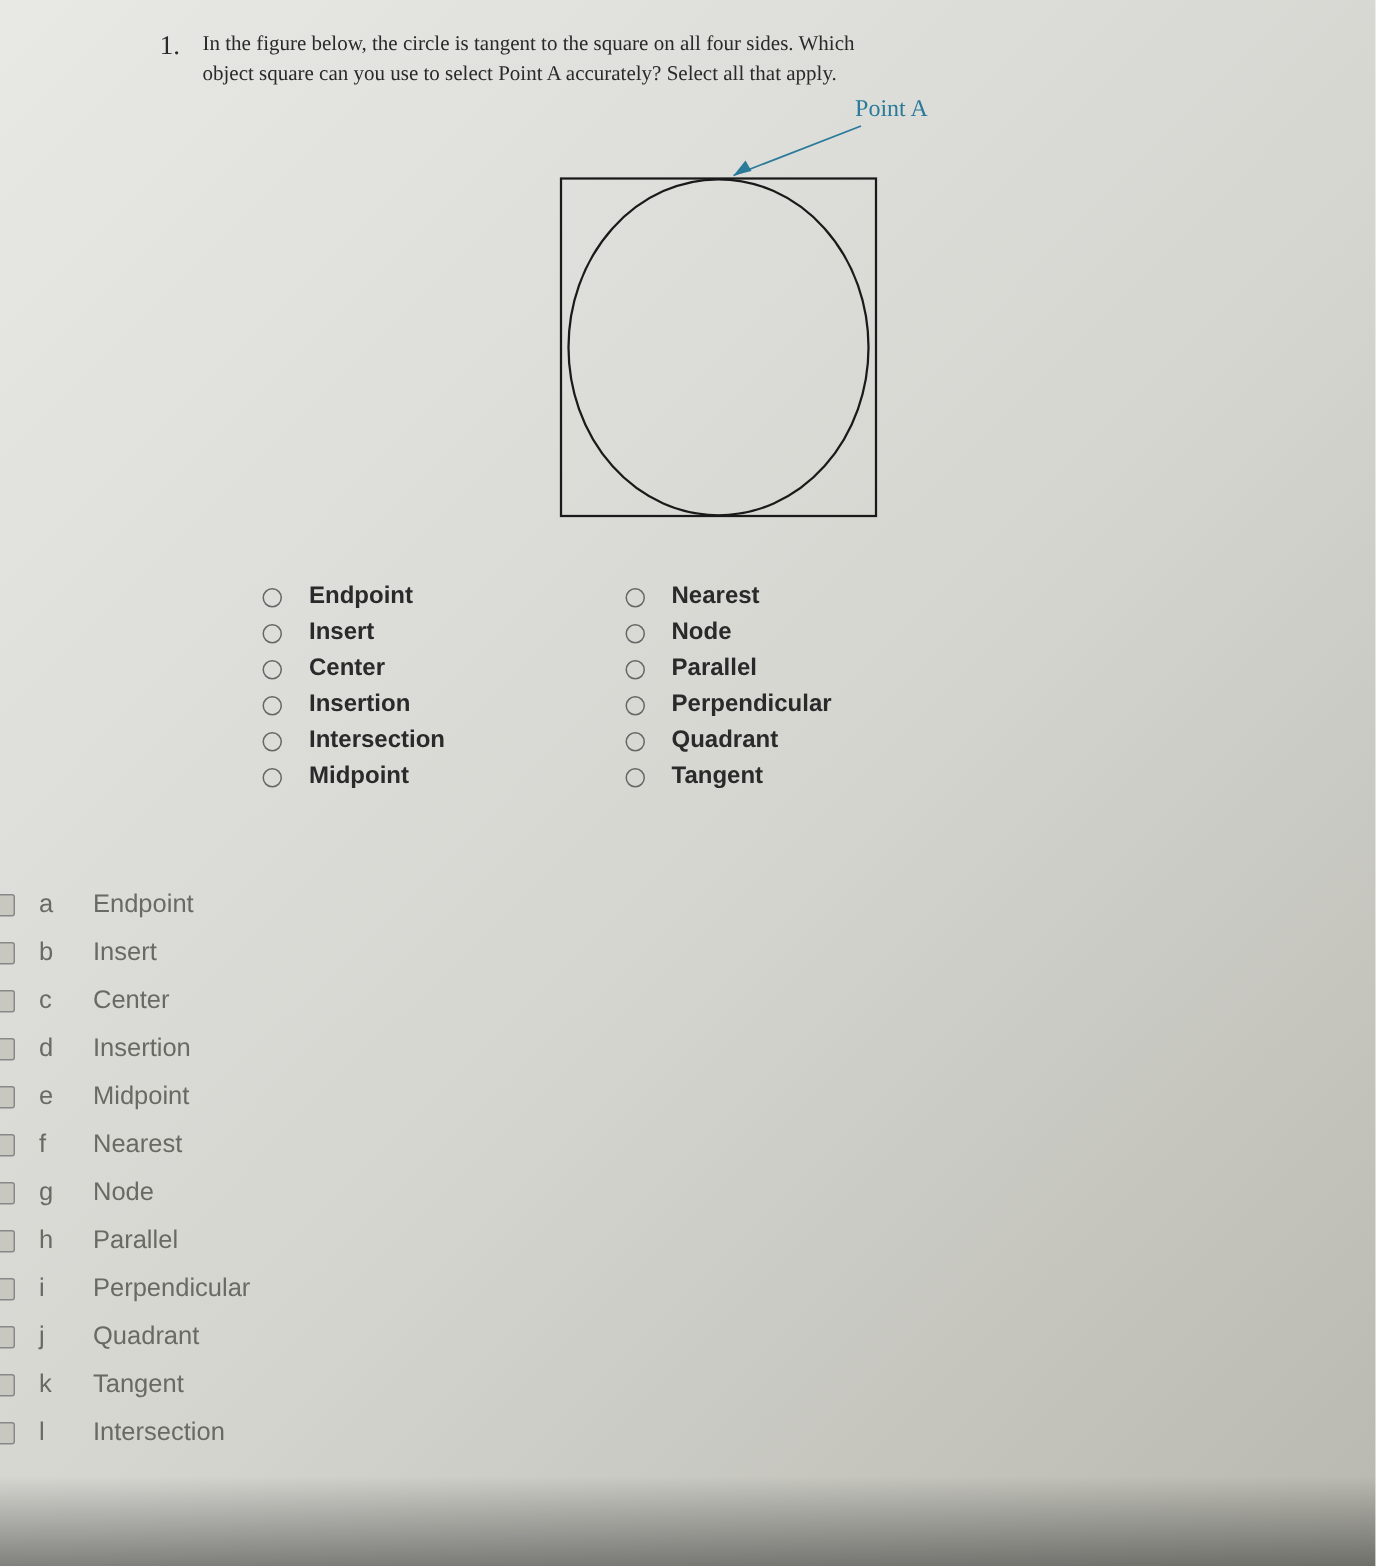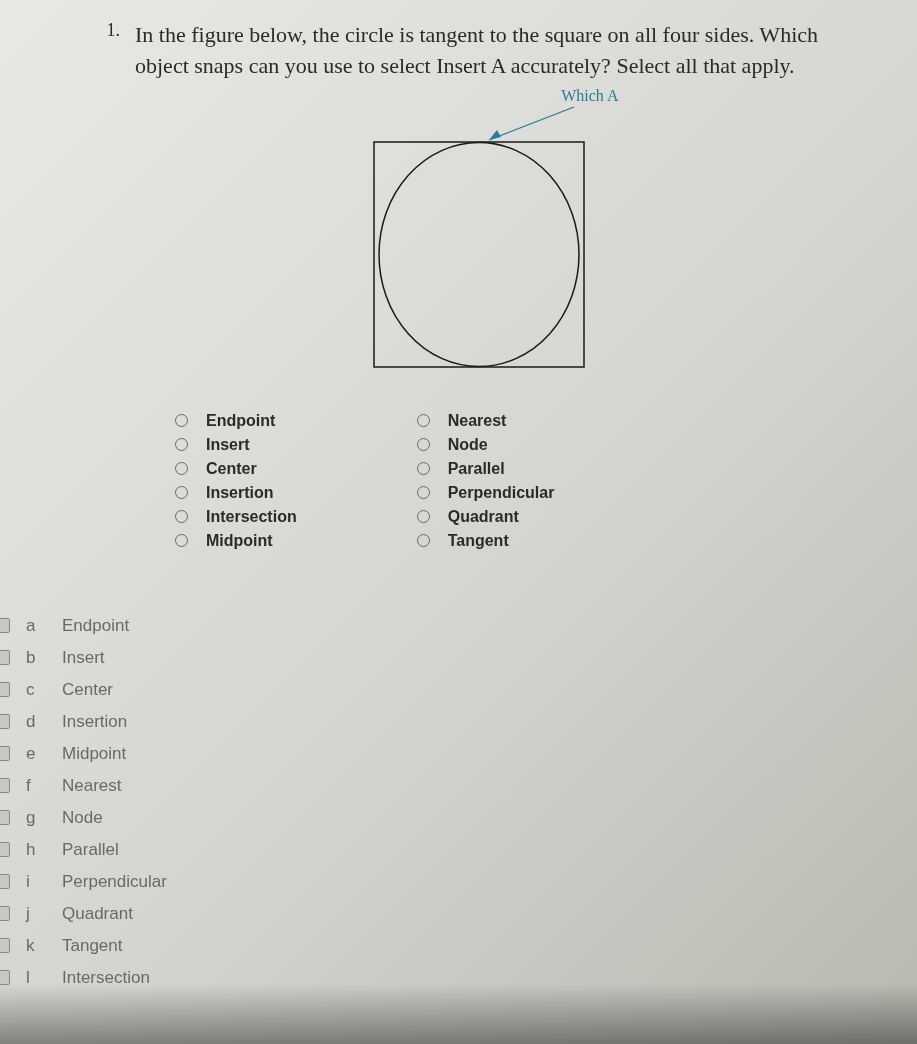--- a/index.html
+++ b/index.html
@@ -23,21 +23,21 @@
       display: flex;
       gap: 15px;
       margin-bottom: 20px;
     }
     .question-number {
       font-size: 18px;
       min-width: 20px;
       text-align: right;
     }
     .question-text {
-      font-size: 22px;
+      font-size: 14px;
       line-height: 1.4;
     }
     .question-text .italic {
     }
     .figure-container {
       position: relative;
       width: 340px;
       margin: 20px auto 30px;
     }
     .point-label {
@@ -119,26 +119,26 @@
     }
   </style>
 </head>
 <body>
 
 <div class="question-area">
   <div class="question-header">
     <div class="question-number">1.</div>
     <div class="question-text">
       <span>In the figure below, the circle is tangent to the square on all four sides. Which</span><br>
-      <span>object snaps can you use to select Insert A accurately? </span><span class="italic">Select all that apply.</span>
+      <span>object square can you use to select Point A accurately? </span><span class="italic">Select all that apply.</span>
     </div>
   </div>
 
   <div class="figure-container">
-    <div class="point-label">Which A</div>
+    <div class="point-label">Point A</div>
     <svg class="figure-svg" width="270" height="280" viewBox="0 0 270 280">
       <line x1="230" y1="5" x2="145" y2="38" stroke="#2a7a9a" stroke-width="1.2"></line>
       <polygon points="145,38 153,28 157,35" fill="#2a7a9a"></polygon>
       <rect x="30" y="40" width="210" height="225" fill="none" stroke="#1a1a1a" stroke-width="1.5"></rect>
       <ellipse cx="135" cy="152.5" rx="100" ry="112" fill="none" stroke="#1a1a1a" stroke-width="1.5"></ellipse>
     </svg>
   </div>
 
   <div class="options-grid">
     <div class="options-column">

